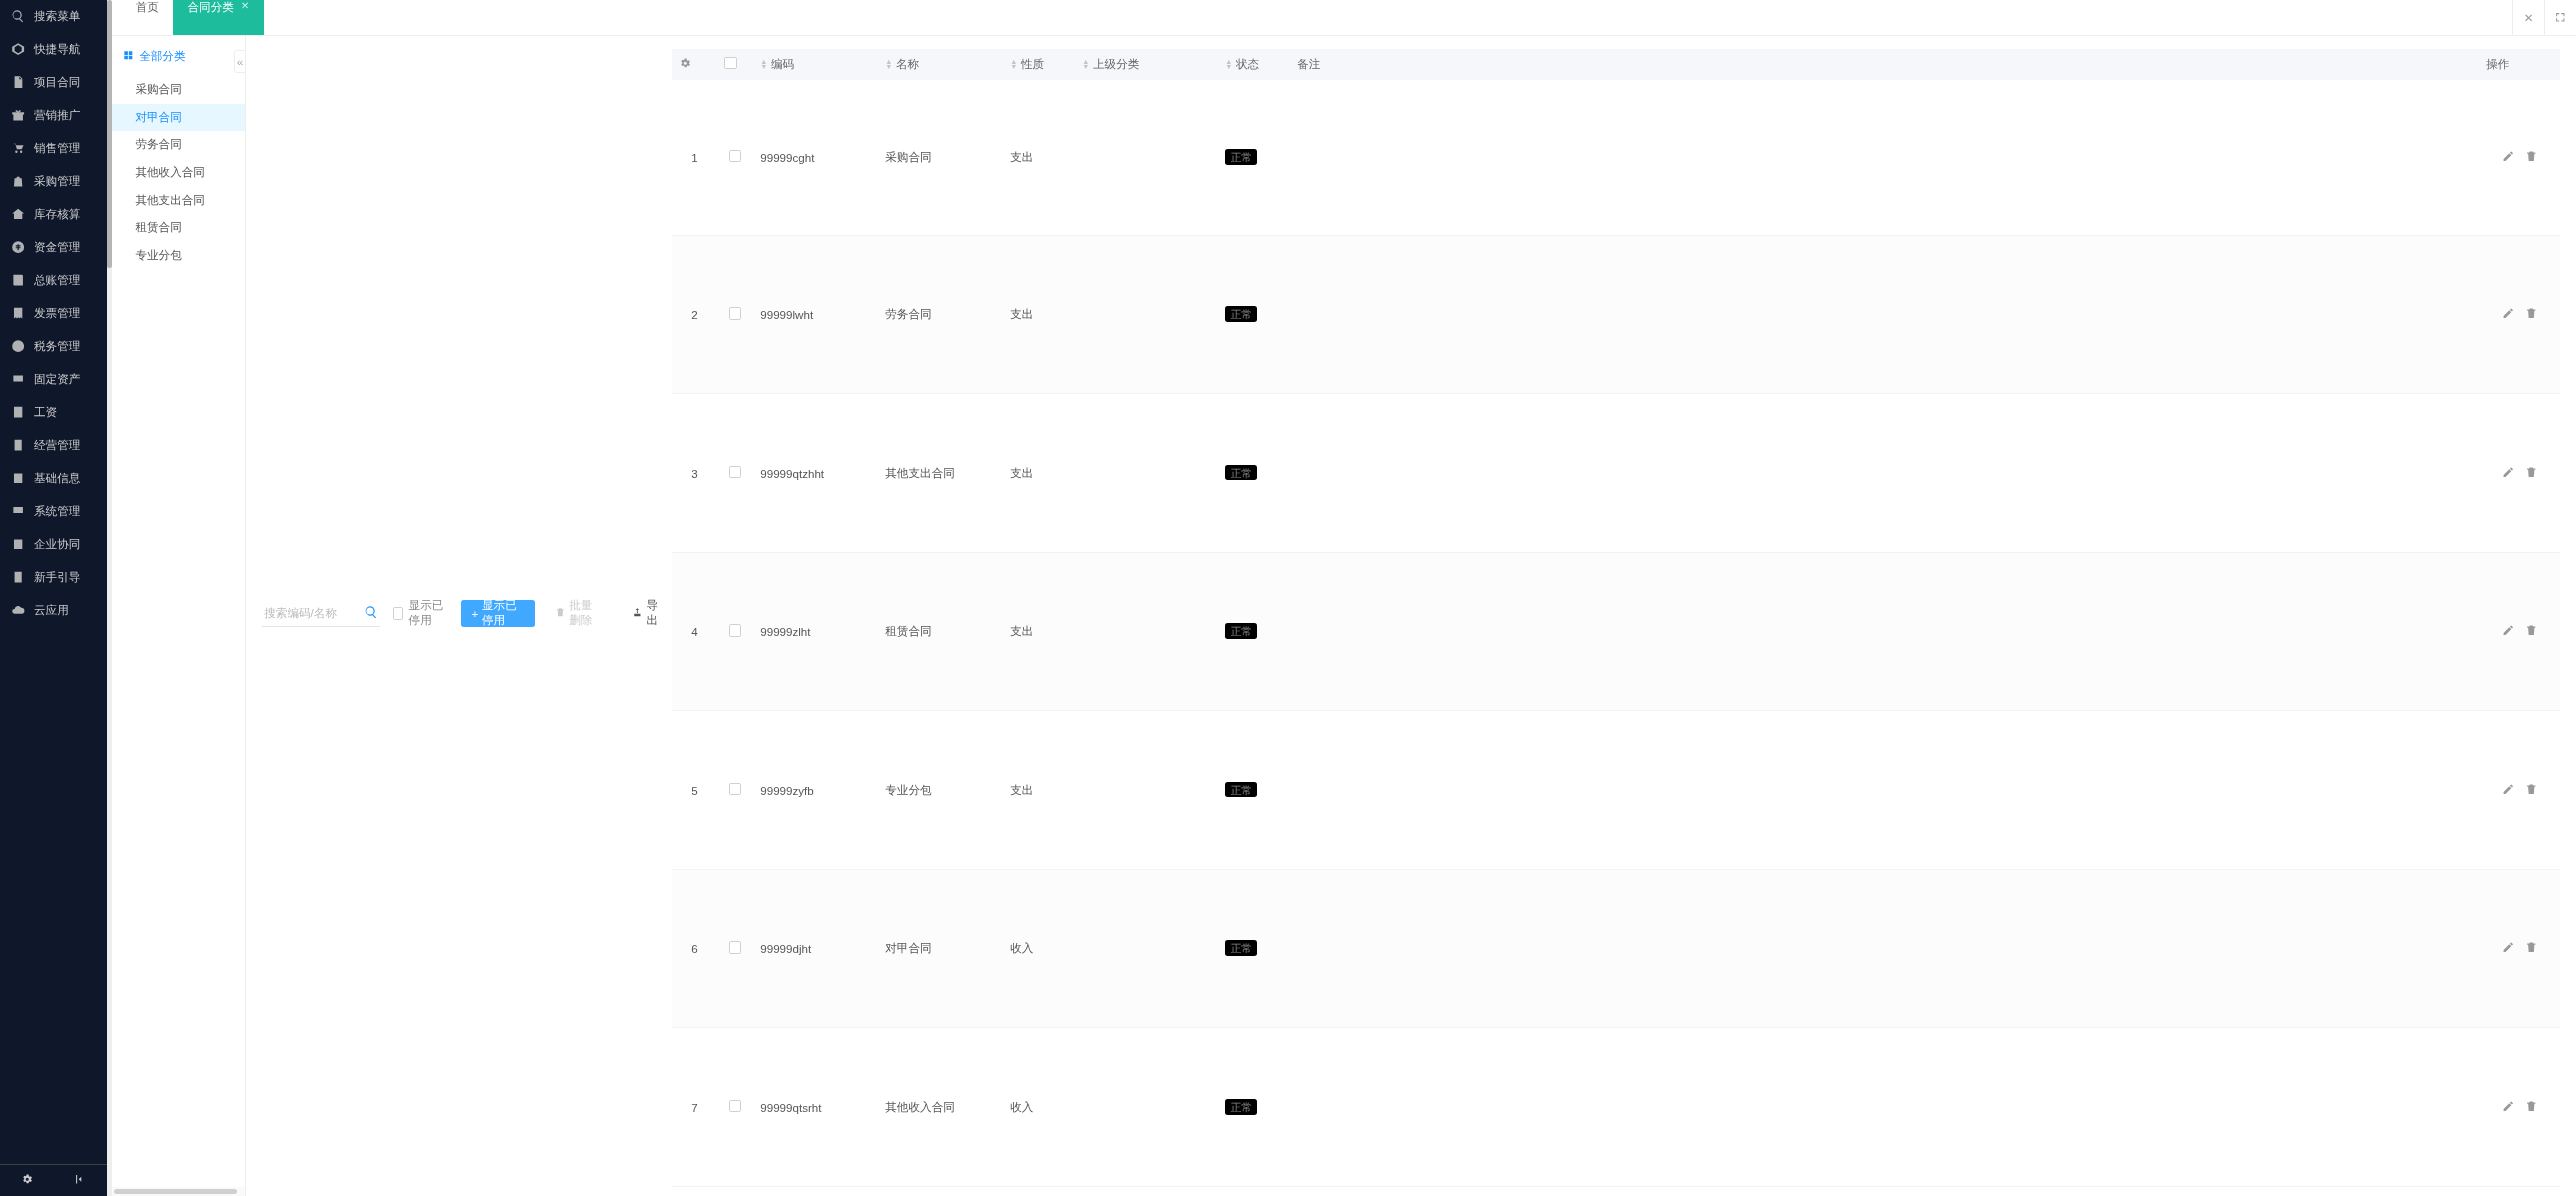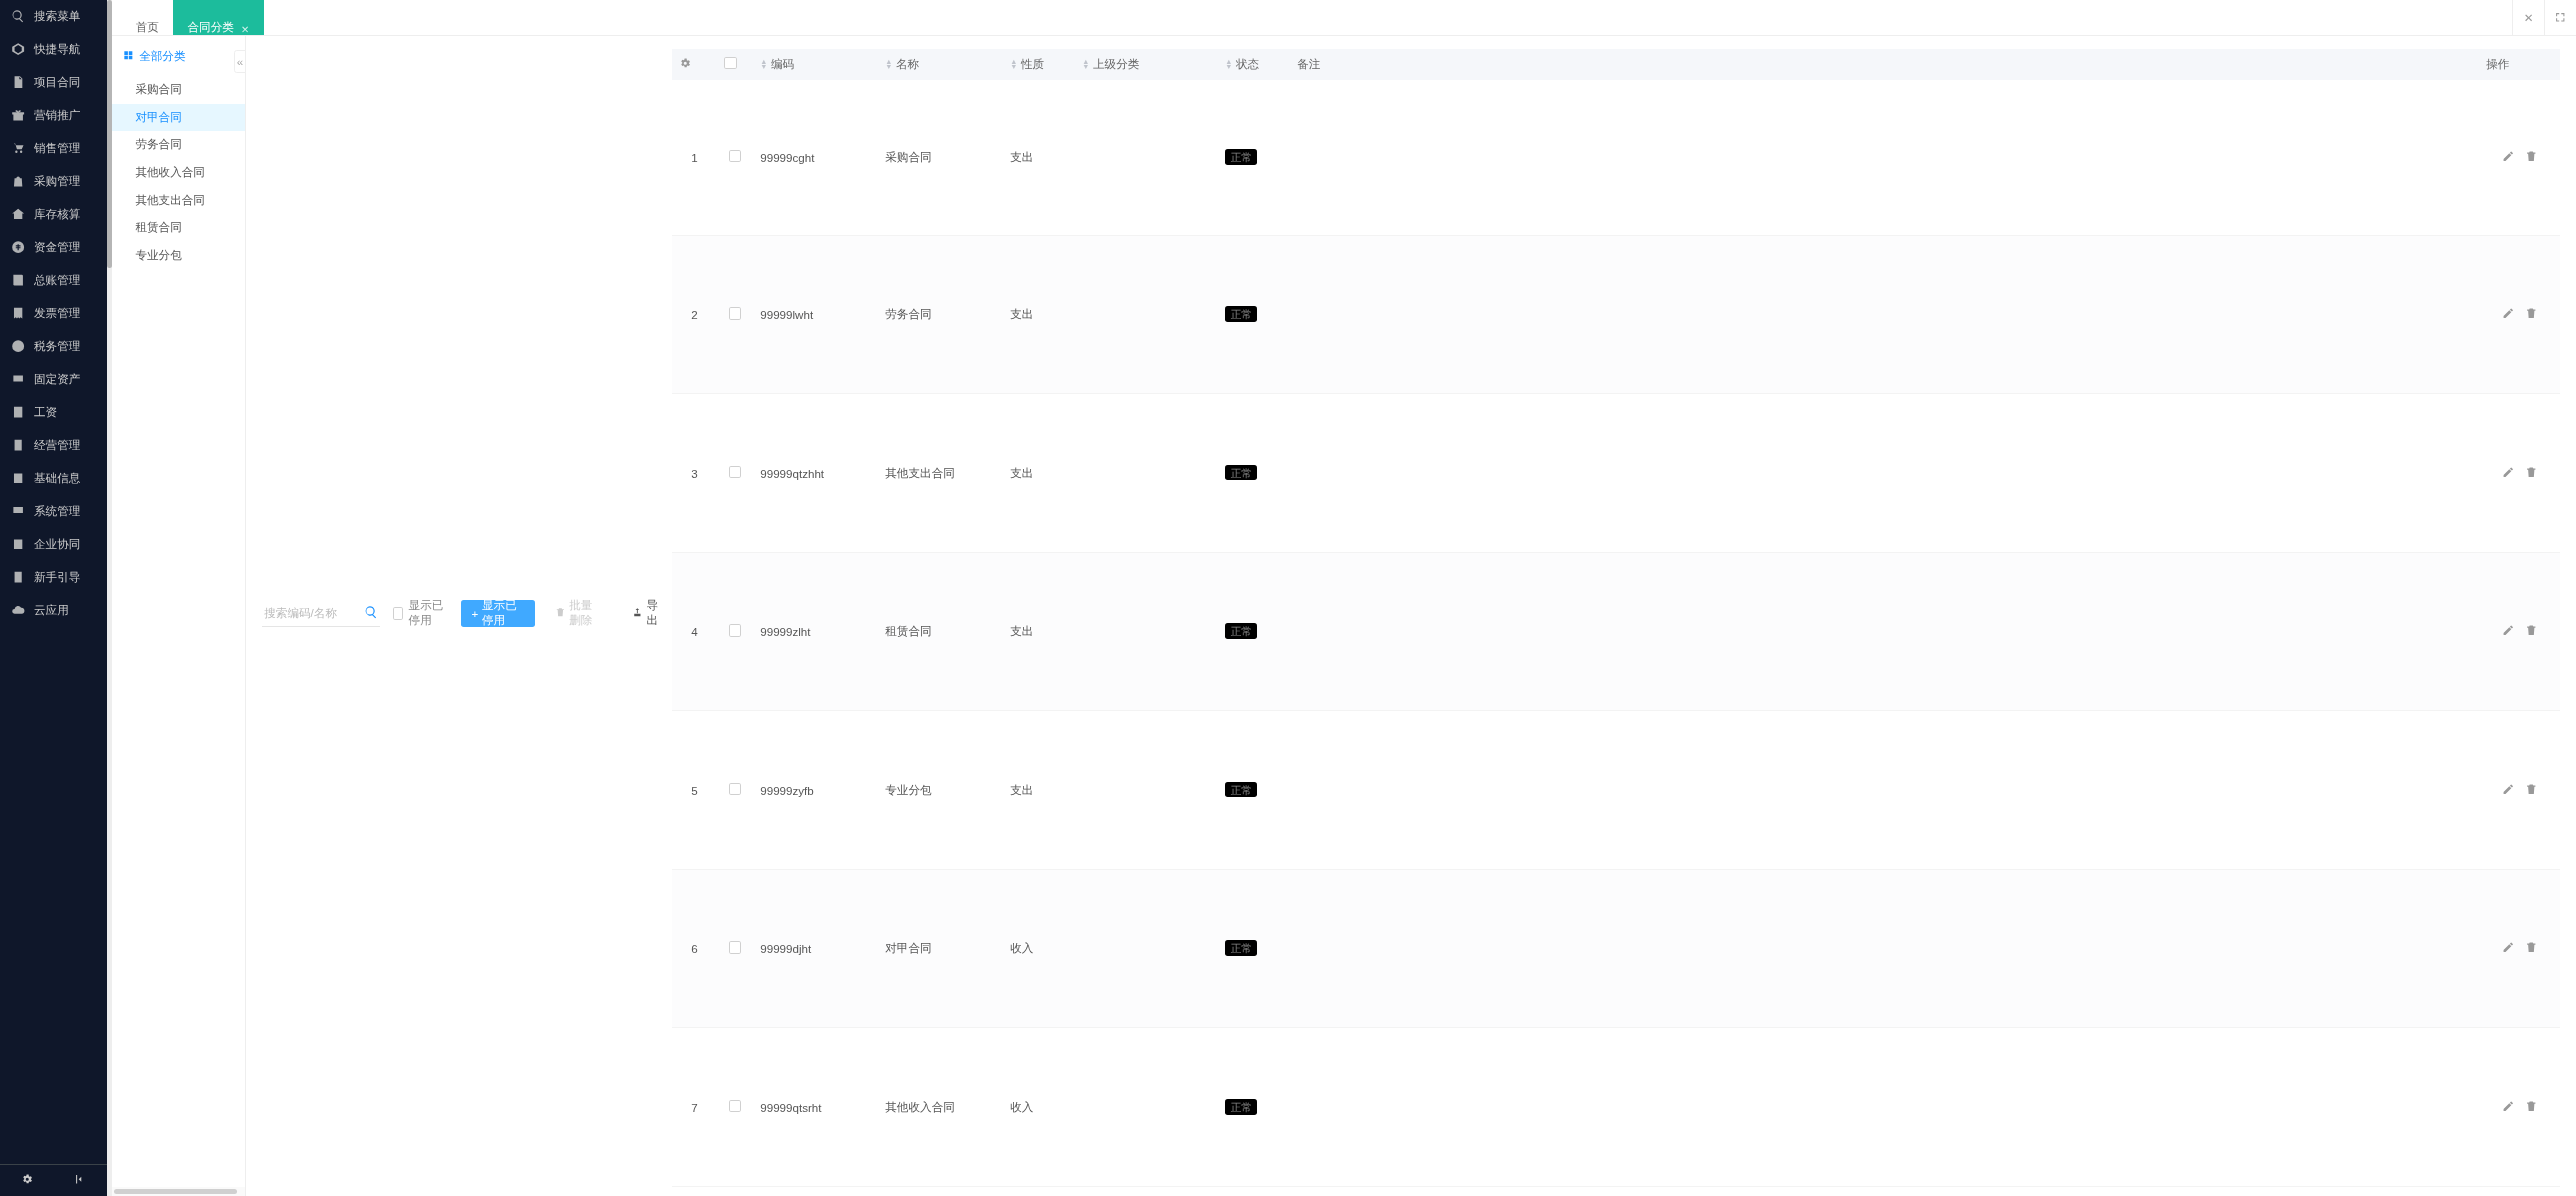--- a/index.html
+++ b/index.html
@@ -10,21 +10,21 @@
 .sidebar-main{flex:1;overflow-y:auto}
 .sidebar-item{display:flex;align-items:center;padding:9px 10.7px;cursor:pointer;gap:9px;font-size:11.6px}
 .sidebar-item .icon{width:14.3px;height:14.3px;display:inline-flex;align-items:center;justify-content:center;opacity:.85}
 .sidebar-bottom{display:flex;border-top:0.9px solid #3a4248;height:32px}
 .sidebar-bottom .btn{flex:1;display:flex;align-items:center;justify-content:center;cursor:pointer}
 .sidebar-scroll{width:5.4px;background:#eee}
 .sidebar-scroll-thumb{width:5.4px;height:268px;background:#b5b5b5;border-radius:2.7px}
 
 .main{flex:1;display:flex;flex-direction:column;height:100vh;background:#fff}
 .tabs{height:36px;display:flex;align-items:stretch;border-bottom:0.9px solid #eee;padding-left:9px;position:relative}
-.tab{padding:0 14.3px;display:flex;align-items:flex-end;gap:7.2px;cursor:pointer;color:#666;font-size:11.6px}
+.tab{padding:0 14.3px;display:flex;align-items:flex-start;gap:7.2px;cursor:pointer;color:#666;font-size:11.6px}
 .tab.active{background:#1cbc9c;color:#fff}
 .tab .close{font-size:9.8px;opacity:.8}
 .tab-right{position:absolute;right:0;top:0;display:flex;height:36px}
 .tab-right .tbtn{width:32px;display:flex;align-items:center;justify-content:center;border-left:0.9px solid #eee;cursor:pointer;color:#999}
 
 .content{flex:1;display:flex;overflow:hidden}
 .treepane{width:134px;border-right:0.9px solid #eee;display:flex;flex-direction:column;position:relative}
 .treehead{display:flex;align-items:center;gap:5.4px;padding:12.5px 10.7px;color:#1890ff;font-size:11.6px}
 .tree{flex:1;overflow:auto}
 .tree-item{padding:6.3px 10.7px 6.3px 23px;cursor:pointer;font-size:11.6px;color:#555}

